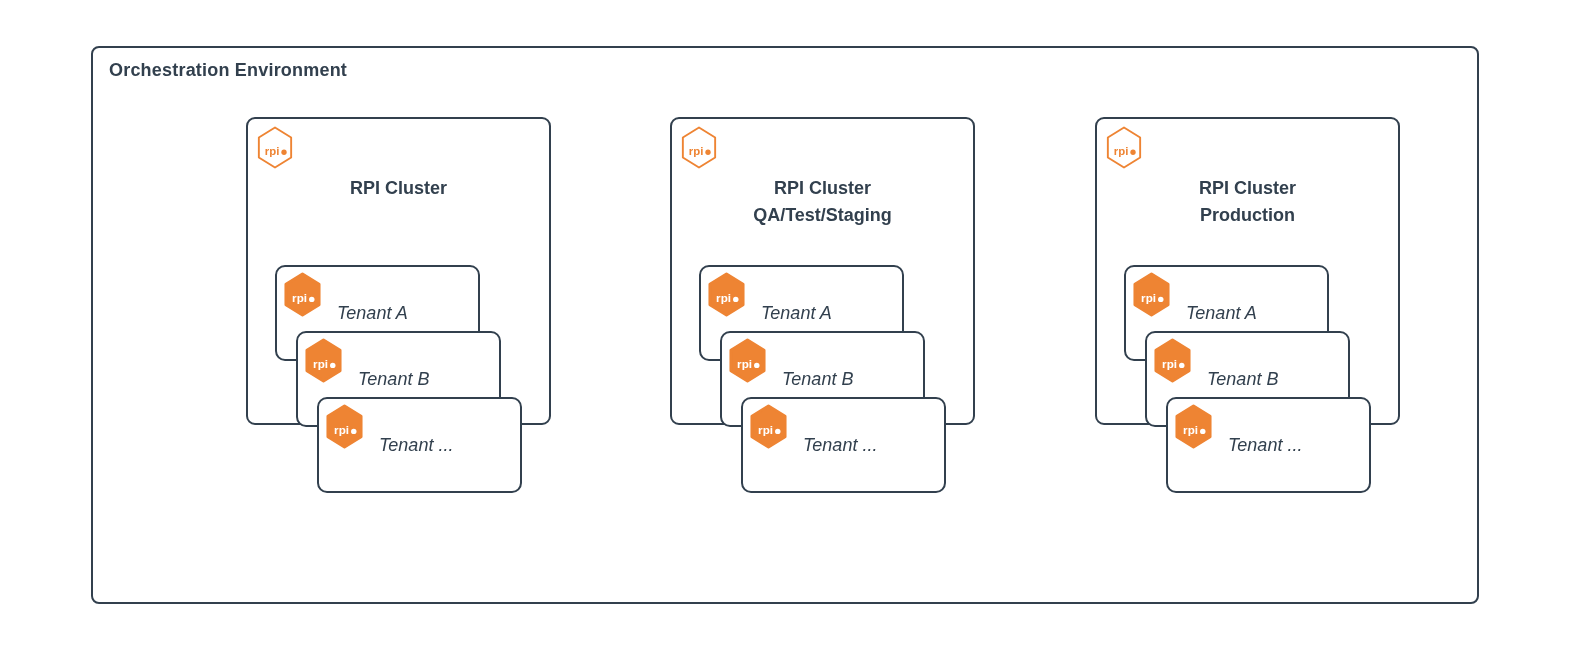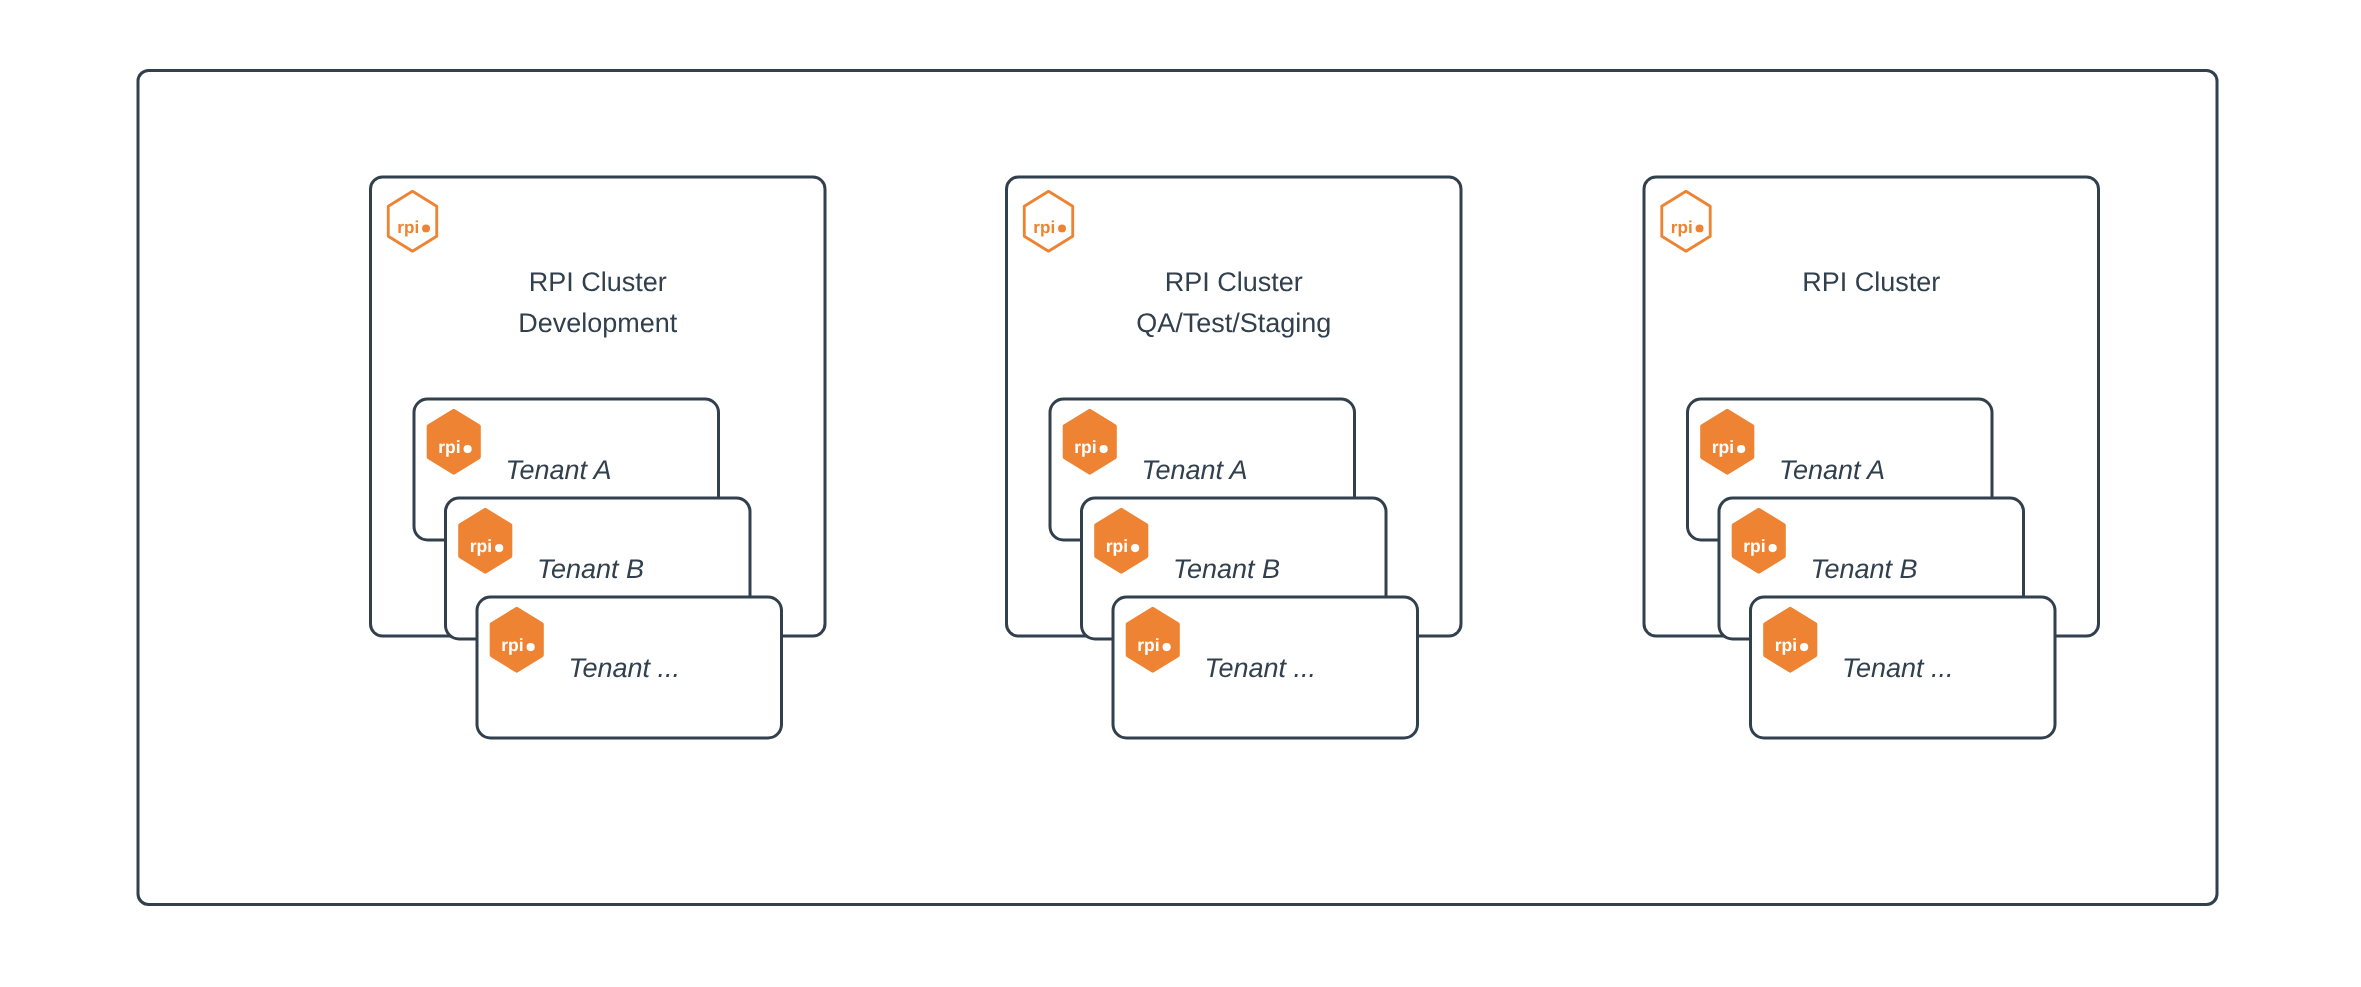--- a/index.html
+++ b/index.html
@@ -28,21 +28,21 @@
     border:2px solid var(--slate);border-radius:9px;background:var(--bg);
     box-sizing:border-box;
   }
   .cluster.c1{left:153px;}
   .cluster.c2{left:577px;}
   .cluster.c3{left:1002px;}
 
   .cluster-hex{position:absolute;left:8px;top:6px;}
   .cluster-title{
     position:absolute;left:0;top:56px;width:100%;
-    text-align:center;font-size:18px;line-height:27px;
+    text-align:center;font-size:18px;line-height:27px;font-weight:bold;
   }
 
   
   .tenant{
     position:absolute;width:205px;height:96px;
     border:2px solid var(--slate);border-radius:10px;background:var(--bg);
     box-sizing:border-box;
   }
   .tenant.t1{left:27px;top:146px;z-index:1;}
   .tenant.t2{left:48px;top:212px;z-index:2;}
@@ -62,32 +62,32 @@
   .hex-text-filled{fill:#FFFFFF;font-family:"Liberation Sans",sans-serif;font-size:12px;font-weight:600;text-anchor:middle;}
   .hex-dot-outline{fill:var(--orange);}
   .hex-dot-filled{fill:#FFFFFF;}
 </style>
 </head>
 <body>
 
 <div class="canvas">
 
   <div class="outer-box">
+    <div class="outer-title">Orchestration Environment</div>
 
     <div class="cluster c1">
       <span class="cluster-hex">
         <svg class="hex-svg" viewBox="0 0 40 46" width="38" height="45">
           <polygon class="hex-shape-outline" points="20,2 37,12.5 37,33.5 20,44 3,33.5 3,12.5"></polygon>
           <text class="hex-text-outline" x="17" y="31">rpi</text>
           <circle class="hex-dot-outline" cx="29.5" cy="28" r="2.8"></circle>
         </svg>
       </span>
       <div class="cluster-title">
         <div>RPI Cluster</div>
-        <div>Development</div>
       </div>
 
       <div class="tenant t1">
         <span class="tenant-hex">
           <svg class="hex-svg" viewBox="0 0 40 46" width="39" height="47">
             <polygon class="hex-shape-filled" points="20,2 37,12.5 37,33.5 20,44 3,33.5 3,12.5"></polygon>
             <text class="hex-text-filled" x="17" y="31">rpi</text>
             <circle class="hex-dot-filled" cx="29.5" cy="28" r="2.8"></circle>
           </svg>
         </span>
@@ -163,20 +163,21 @@
     <div class="cluster c3">
       <span class="cluster-hex">
         <svg class="hex-svg" viewBox="0 0 40 46" width="38" height="45">
           <polygon class="hex-shape-outline" points="20,2 37,12.5 37,33.5 20,44 3,33.5 3,12.5"></polygon>
           <text class="hex-text-outline" x="17" y="31">rpi</text>
           <circle class="hex-dot-outline" cx="29.5" cy="28" r="2.8"></circle>
         </svg>
       </span>
       <div class="cluster-title">
         <div>RPI Cluster</div>
+        <div>Production</div>
       </div>
 
       <div class="tenant t1">
         <span class="tenant-hex">
           <svg class="hex-svg" viewBox="0 0 40 46" width="39" height="47">
             <polygon class="hex-shape-filled" points="20,2 37,12.5 37,33.5 20,44 3,33.5 3,12.5"></polygon>
             <text class="hex-text-filled" x="17" y="31">rpi</text>
             <circle class="hex-dot-filled" cx="29.5" cy="28" r="2.8"></circle>
           </svg>
         </span>

